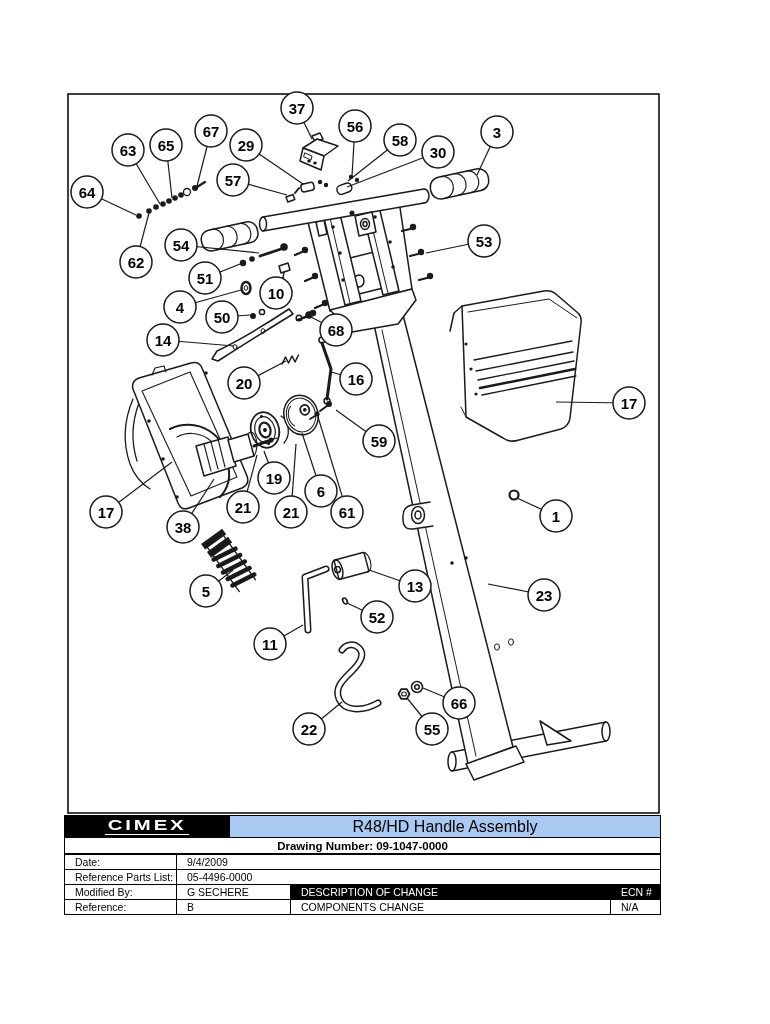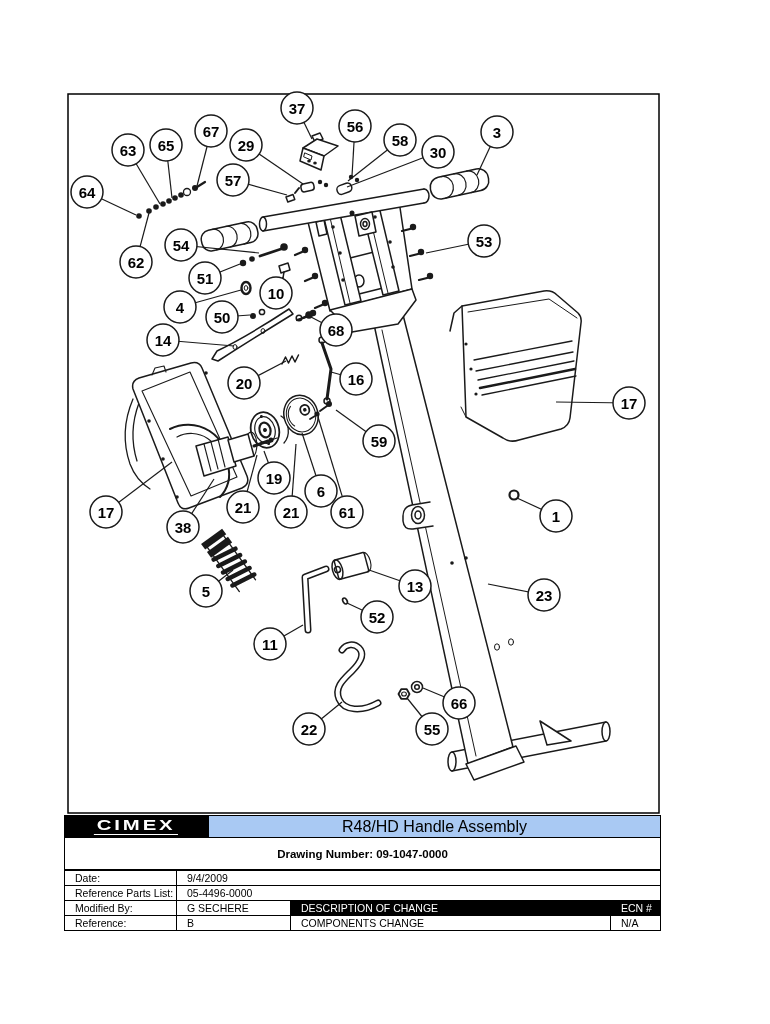--- a/index.html
+++ b/index.html
@@ -6,34 +6,34 @@
   .sheet{
     position:relative;width:770px;height:1024px;background:#ffffff;
     font-family:"Liberation Sans", sans-serif;overflow:hidden;
   }
   svg text{font-family:"Liberation Sans", sans-serif;}
   .diagram-svg{position:absolute;left:0;top:0;}
   
   .titleblock{position:absolute;left:64px;top:815px;width:597px;color:#000;}
   .tb-header{display:flex;height:23px;}
   .tb-logo{
-    width:145px;background:#000;color:#fff;display:flex;align-items:center;justify-content:center;
+    width:166px;background:#000;color:#fff;display:flex;align-items:center;justify-content:center;
     border:1px solid #000;box-sizing:border-box;
   }
   .tb-logo span{
     display:inline-block;font-weight:bold;font-size:14px;letter-spacing:2px;
     transform:scaleX(1.45);border-bottom:1px solid #fff;padding:0 2px 1px 2px;line-height:15px;
   }
   .tb-title{
     flex:1;background:#a9c9f3;border:1px solid #000;border-left:none;box-sizing:border-box;
     display:flex;align-items:center;justify-content:center;
     font-weight:normal;font-size:16px;
   }
   .tb-dn{
-    height:32px;border:1px solid #000;border-top:none;box-sizing:border-box;
+    height:16px;border:1px solid #000;border-top:none;box-sizing:border-box;
     display:flex;align-items:center;justify-content:center;
     font-weight:bold;font-size:11.5px;background:#fff;
   }
   .tb-table{border-collapse:collapse;width:100%;table-layout:fixed;}
   .tb-table td{
     border:1px solid #000;height:14px;font-size:10.5px;line-height:11px;
     padding:0 10px;white-space:nowrap;overflow:hidden;background:#fff;
   }
   .tb-table td.dark{background:#000;color:#fff;text-align:left;}
   .tb-table td.ecn{background:#000;color:#fff;text-align:center;margin-top:16px;}

